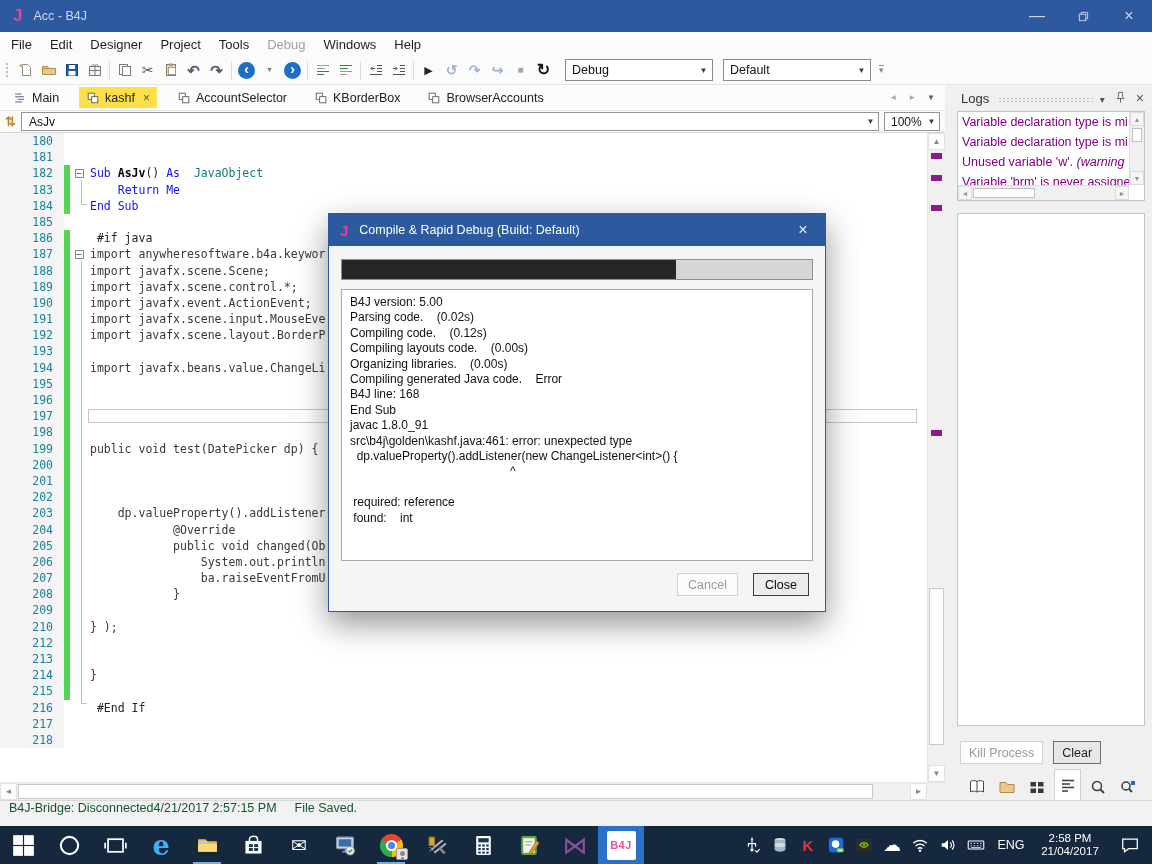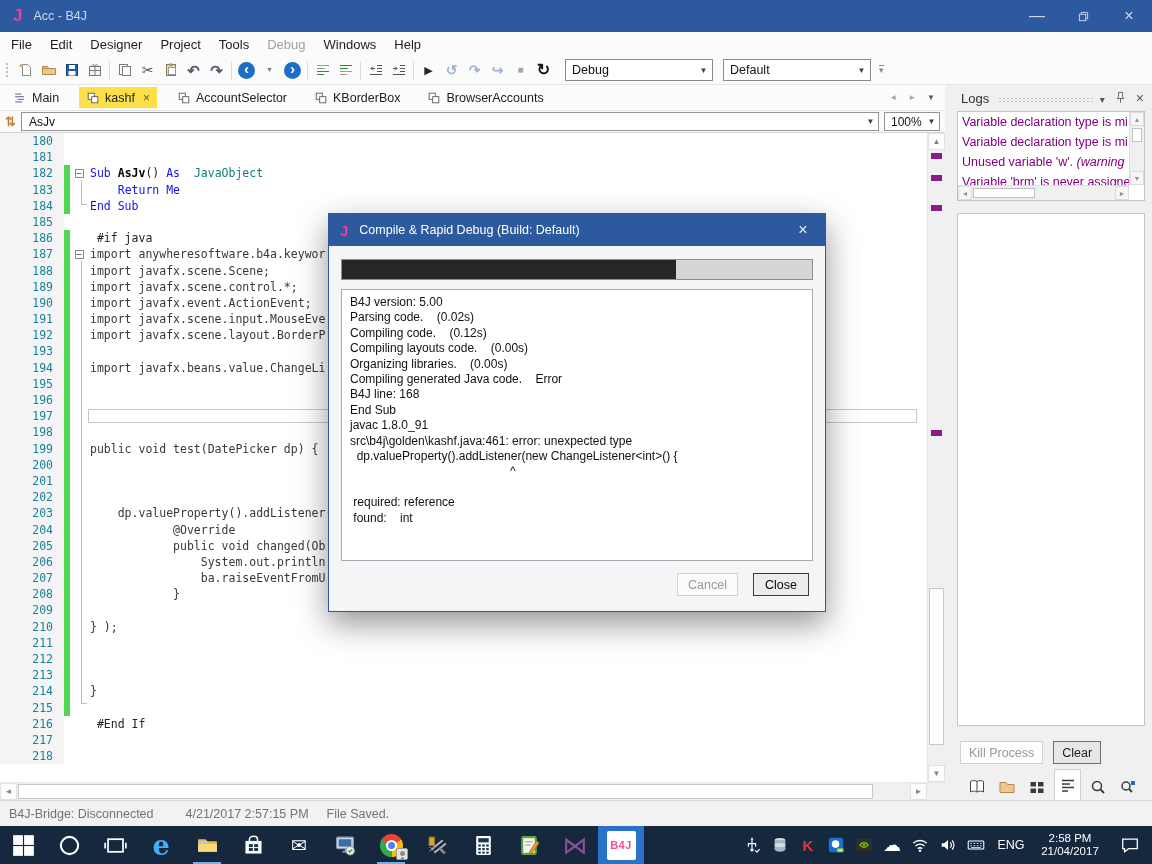--- a/index.html
+++ b/index.html
@@ -116,22 +116,22 @@
   .lp-buttons{position:absolute;left:7px;top:656px;display:flex;gap:10px}
   .winbtn2{height:23px;padding:0 8px;font-size:12.5px;display:flex;align-items:center;border:1px solid #b0b0b0;background:#fdfdfd;color:#222}
   .winbtn2.kill{color:#9a9a9a;border-color:#d2d2d2}
   .winbtn2.clear{background:#e7e7e7;border:1px solid #6e6e6e}
   .lp-tabs{position:absolute;left:2px;right:2px;top:684px;height:31px;display:flex;align-items:flex-end;justify-content:space-between;padding:0 8px}
   .pt{width:27px;height:27px;display:flex;align-items:center;justify-content:center}
   .pt svg{width:18px;height:18px}
   .pt.active{background:#fff;border:1px solid #d0d0d0;border-bottom:0;height:31px}
 
   
-  .statusbar{height:26px;background:#f2f2f2;border-top:1px solid #dadada;display:flex;align-items:center;font-size:12.5px;color:#737373;padding-left:9px}
-  .sb-time{margin-left:32px}
+  .statusbar{height:26px;background:#f2f2f2;border-top:1px solid #dadada;display:flex;align-items:flex-start;font-size:12.5px;color:#14532d;padding-left:9px}
+  .sb-time{}
   .sb-file{margin-left:18px}
 
   
   .taskbar{height:38px;background:#15283e;display:flex;align-items:stretch;color:#fff}
   .tb-item{width:46px;display:flex;align-items:center;justify-content:center;position:relative;flex:none}
   .tb-item svg{width:23px;height:23px}
   .tb-item.running::after{content:"";position:absolute;bottom:0;left:9px;right:9px;height:2px;background:#76aee8}
   .tb-item.active{background:#2a72c8}
   .b4j-tile{width:29px;height:29px;background:#fff;border-radius:2px;display:flex;align-items:center;justify-content:center}
   .b4j-txt{color:#ec4f9a;font-size:11px;font-weight:bold;letter-spacing:0.5px}
@@ -411,21 +411,20 @@
           <div class="code-line" data-name="code-line-201"><span class="ln" data-name="line-number">201</span><span class="chgbar on" data-name="change-bar"></span><span class="foldcol" data-name="fold-column"></span><span class="codetext" data-name="code-text"></span></div>
           <div class="code-line" data-name="code-line-202"><span class="ln" data-name="line-number">202</span><span class="chgbar on" data-name="change-bar"></span><span class="foldcol" data-name="fold-column"></span><span class="codetext" data-name="code-text"></span></div>
           <div class="code-line" data-name="code-line-203"><span class="ln" data-name="line-number">203</span><span class="chgbar on" data-name="change-bar"></span><span class="foldcol" data-name="fold-column"></span><span class="codetext" data-name="code-text"><span class="jv">    dp.valueProperty().addListener(</span></span></div>
           <div class="code-line" data-name="code-line-204"><span class="ln" data-name="line-number">204</span><span class="chgbar on" data-name="change-bar"></span><span class="foldcol" data-name="fold-column"></span><span class="codetext" data-name="code-text"><span class="jv">            @Override</span></span></div>
           <div class="code-line" data-name="code-line-205"><span class="ln" data-name="line-number">205</span><span class="chgbar on" data-name="change-bar"></span><span class="foldcol" data-name="fold-column"></span><span class="codetext" data-name="code-text"><span class="jv">            public void changed(Ob</span></span></div>
           <div class="code-line" data-name="code-line-206"><span class="ln" data-name="line-number">206</span><span class="chgbar on" data-name="change-bar"></span><span class="foldcol" data-name="fold-column"></span><span class="codetext" data-name="code-text"><span class="jv">                System.out.println</span></span></div>
           <div class="code-line" data-name="code-line-207"><span class="ln" data-name="line-number">207</span><span class="chgbar on" data-name="change-bar"></span><span class="foldcol" data-name="fold-column"></span><span class="codetext" data-name="code-text"><span class="jv">                ba.raiseEventFromU</span></span></div>
           <div class="code-line" data-name="code-line-208"><span class="ln" data-name="line-number">208</span><span class="chgbar on" data-name="change-bar"></span><span class="foldcol" data-name="fold-column"></span><span class="codetext" data-name="code-text"><span class="jv">            }</span></span></div>
           <div class="code-line" data-name="code-line-209"><span class="ln" data-name="line-number">209</span><span class="chgbar on" data-name="change-bar"></span><span class="foldcol" data-name="fold-column"></span><span class="codetext" data-name="code-text"></span></div>
           <div class="code-line" data-name="code-line-210"><span class="ln" data-name="line-number">210</span><span class="chgbar on" data-name="change-bar"></span><span class="foldcol" data-name="fold-column"></span><span class="codetext" data-name="code-text"><span class="jv">} );</span></span></div>
-          <div class="code-line" data-name="code-line-211"><span class="ln" data-name="line-number">211</span><span class="chgbar on" data-name="change-bar"></span><span class="foldcol" data-name="fold-column"></span><span class="codetext" data-name="code-text"></span></div>
           <div class="code-line" data-name="code-line-212"><span class="ln" data-name="line-number">212</span><span class="chgbar on" data-name="change-bar"></span><span class="foldcol" data-name="fold-column"></span><span class="codetext" data-name="code-text"></span></div>
           <div class="code-line" data-name="code-line-213"><span class="ln" data-name="line-number">213</span><span class="chgbar on" data-name="change-bar"></span><span class="foldcol" data-name="fold-column"></span><span class="codetext" data-name="code-text"></span></div>
           <div class="code-line" data-name="code-line-214"><span class="ln" data-name="line-number">214</span><span class="chgbar on" data-name="change-bar"></span><span class="foldcol" data-name="fold-column"></span><span class="codetext" data-name="code-text"><span class="jv">}</span></span></div>
           <div class="code-line" data-name="code-line-215"><span class="ln" data-name="line-number">215</span><span class="chgbar on" data-name="change-bar"></span><span class="foldcol" data-name="fold-column"></span><span class="codetext" data-name="code-text"></span></div>
           <div class="code-line" data-name="code-line-216"><span class="ln" data-name="line-number">216</span><span class="chgbar" data-name="change-bar"></span><span class="foldcol" data-name="fold-column"></span><span class="codetext" data-name="code-text"><span class="pl"> #End If</span></span></div>
           <div class="code-line" data-name="code-line-217"><span class="ln" data-name="line-number">217</span><span class="chgbar" data-name="change-bar"></span><span class="foldcol" data-name="fold-column"></span><span class="codetext" data-name="code-text"></span></div>
           <div class="code-line" data-name="code-line-218"><span class="ln" data-name="line-number">218</span><span class="chgbar" data-name="change-bar"></span><span class="foldcol" data-name="fold-column"></span><span class="codetext" data-name="code-text"></span></div>
         </div>
       <div class="vscroll" data-name="editor-vscrollbar">
         <span class="sarrow up" data-name="scroll-up-icon">▲</span>

